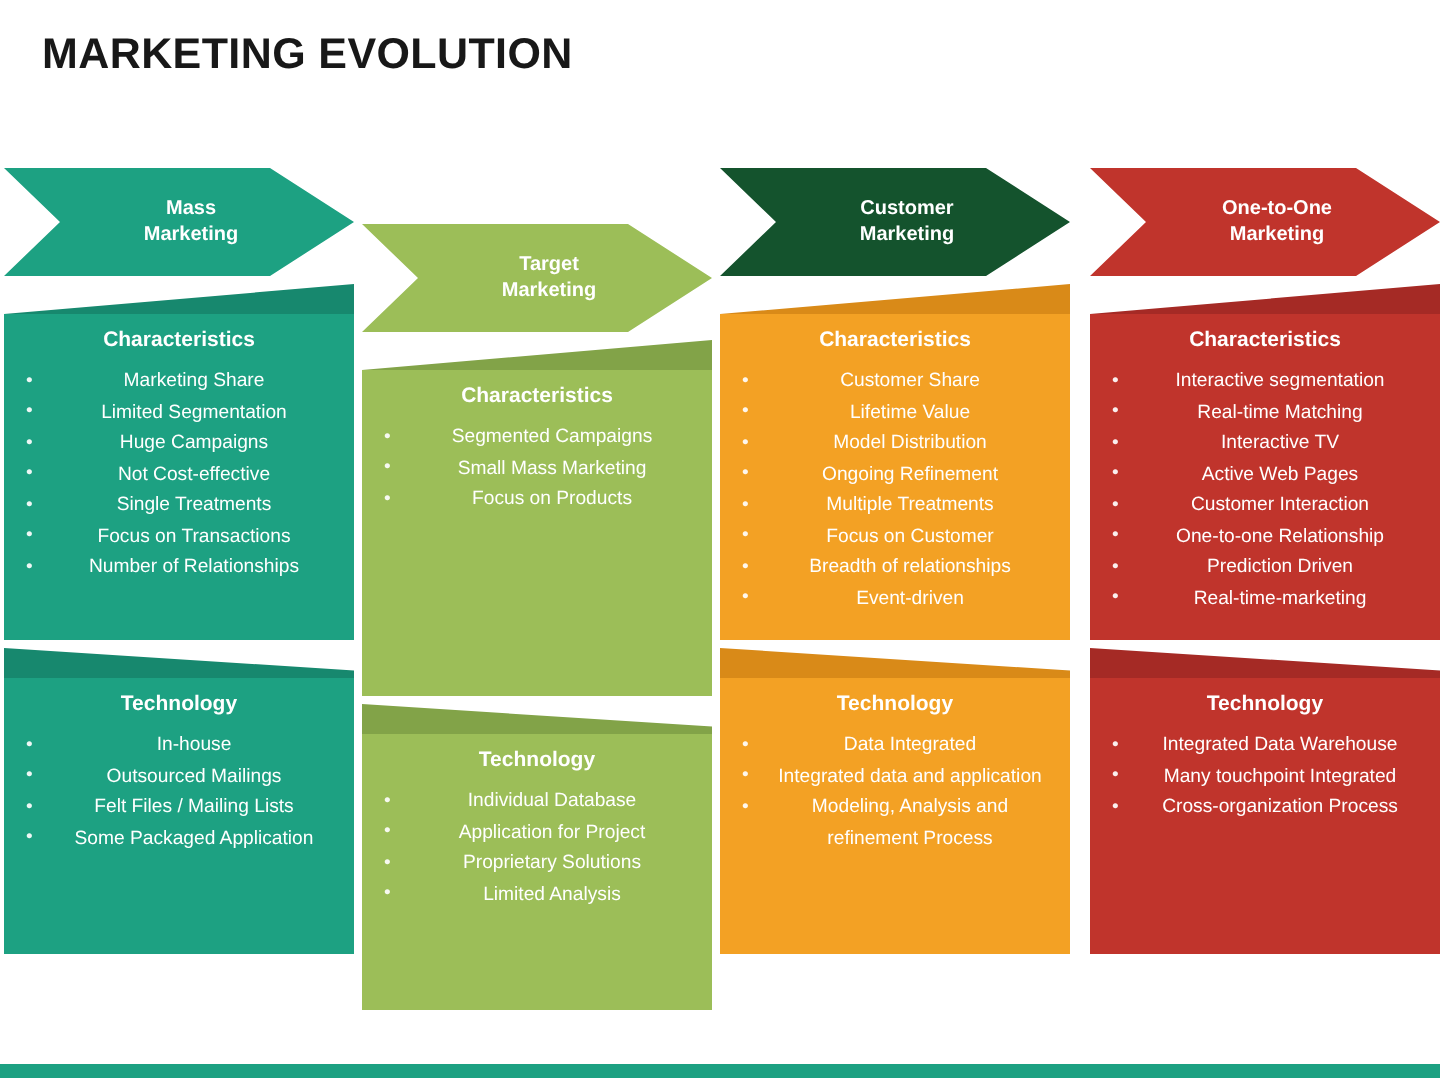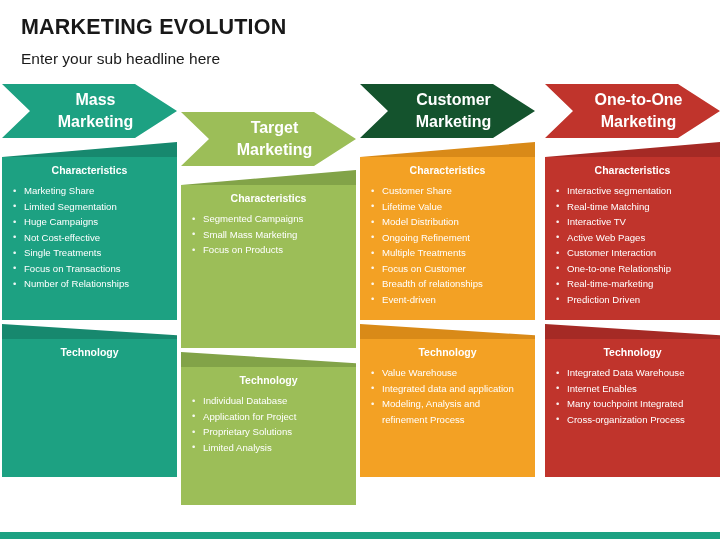--- a/index.html
+++ b/index.html
@@ -50,21 +50,21 @@
   .arrow {
     position: relative;
     width: 175px;
     height: 54px;
     clip-path: polygon(0 0, 76% 0, 100% 50%, 76% 100%, 0 100%, 16% 50%);
     display: flex;
     align-items: center;
     justify-content: center;
   }
   .arrow-label {
-    font-size: 16px;
+    font-size: 10px;
     font-weight: bold;
     color: #ffffff;
     text-align: center;
     line-height: 1.35;
     padding-left: 12px;
     white-space: pre-line;
   }
 
   
   .card {
@@ -90,20 +90,21 @@
   .card-title {
     font-size: 10.5px;
     font-weight: bold;
     color: #ffffff;
     text-align: center;
     padding: 2px 0 7px 0;
   }
   .bullets {
     list-style: none;
     padding: 0 3px 0 7px;
+    text-align: center;
   }
   .bullets li {
     position: relative;
     font-size: 9.6px;
     line-height: 1.62;
     color: #ffffff;
     padding-left: 11px;
   }
   .bullets li::before {
     content: "\2022";
@@ -120,21 +121,20 @@
     left: 0; top: 532px;
     width: 720px; height: 7px;
   }
 </style>
 </head>
 <body>
 
 <div id="slide">
 
   <div class="title">MARKETING EVOLUTION</div>
-  <div class="subtitle">Enter your sub headline here</div>
 
   <div id="columns-host">
       <div class="col col-0" style="left: 2px;">
         <div class="arrow" style="background: rgb(29, 161, 130);">
           <div class="arrow-label">Mass
 Marketing</div>
         </div>
         <div class="card">
           <div class="fold" style="background: rgb(23, 136, 110);"></div>
           <div class="card-body" style="background: rgb(29, 161, 130); min-height: 163px;">
@@ -147,20 +147,26 @@
               <li>Single Treatments</li>
               <li>Focus on Transactions</li>
               <li>Number of Relationships</li>
             </ul>
           </div>
         </div>
         <div class="card">
           <div class="fold down" style="background: rgb(23, 136, 110);"></div>
           <div class="card-body" style="background: rgb(29, 161, 130); min-height: 138px;">
             <div class="card-title">Technology</div>
+            <ul class="bullets">
+              <li>In-house</li>
+              <li>Outsourced Mailings</li>
+              <li>Felt Files / Mailing Lists</li>
+              <li>Some Packaged Application</li>
+            </ul>
           </div>
         </div>
       </div>
       <div class="col col-1" style="left: 181px;">
         <div class="arrow" style="background: rgb(156, 190, 88); margin-top: 28px;">
           <div class="arrow-label">Target
 Marketing</div>
         </div>
         <div class="card">
           <div class="fold" style="background: rgb(130, 163, 72);"></div>
@@ -205,21 +211,21 @@
               <li>Breadth of relationships</li>
               <li>Event-driven</li>
             </ul>
           </div>
         </div>
         <div class="card">
           <div class="fold down" style="background: rgb(217, 138, 24);"></div>
           <div class="card-body" style="background: rgb(243, 161, 36); min-height: 138px;">
             <div class="card-title">Technology</div>
             <ul class="bullets">
-              <li>Value Warehouse</li>
+              <li>Data Integrated</li>
               <li>Integrated data and application</li>
               <li>Modeling, Analysis and refinement Process</li>
             </ul>
           </div>
         </div>
       </div>
       <div class="col col-3" style="left: 545px;">
         <div class="arrow" style="background: rgb(192, 52, 44);">
           <div class="arrow-label">One-to-One
 Marketing</div>
@@ -228,32 +234,31 @@
           <div class="fold" style="background: rgb(165, 42, 37);"></div>
           <div class="card-body" style="background: rgb(192, 52, 44); min-height: 163px;">
             <div class="card-title">Characteristics</div>
             <ul class="bullets">
               <li>Interactive segmentation</li>
               <li>Real-time Matching</li>
               <li>Interactive TV</li>
               <li>Active Web Pages</li>
               <li>Customer Interaction</li>
               <li>One-to-one Relationship</li>
+              <li>Prediction Driven</li>
               <li>Real-time-marketing</li>
-              <li>Prediction Driven</li>
             </ul>
           </div>
         </div>
         <div class="card">
           <div class="fold down" style="background: rgb(165, 42, 37);"></div>
           <div class="card-body" style="background: rgb(192, 52, 44); min-height: 138px;">
             <div class="card-title">Technology</div>
             <ul class="bullets">
               <li>Integrated Data Warehouse</li>
-              <li>Internet Enables</li>
               <li>Many touchpoint Integrated</li>
               <li>Cross-organization Process</li>
             </ul>
           </div>
         </div>
       </div>
     </div>
 
   <div class="footer-bar" style="background: rgb(29, 161, 130);"></div>
 </div>

